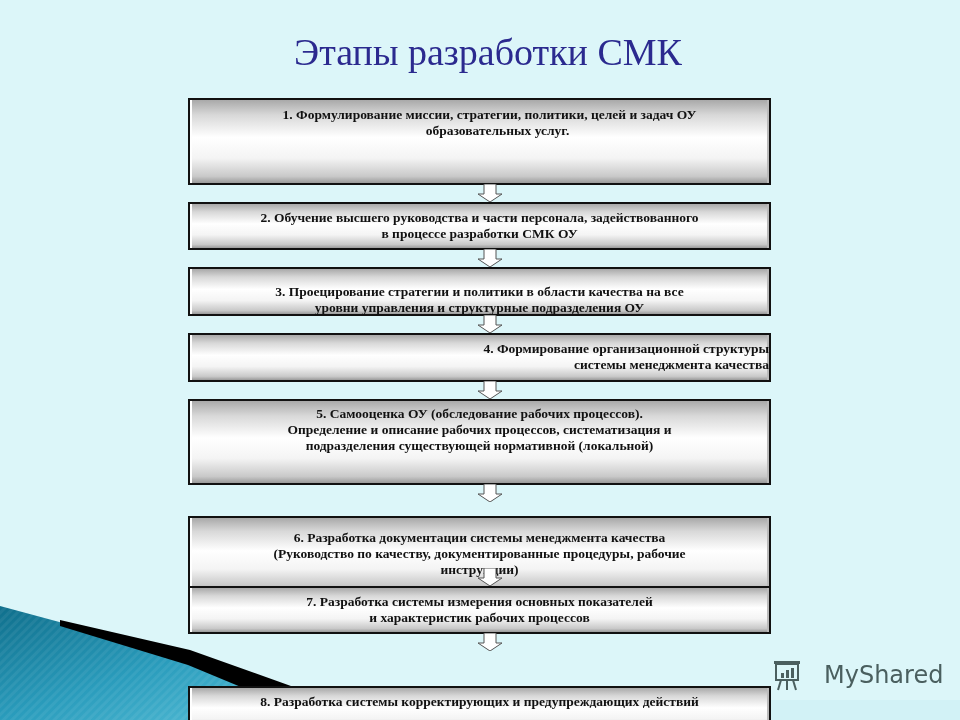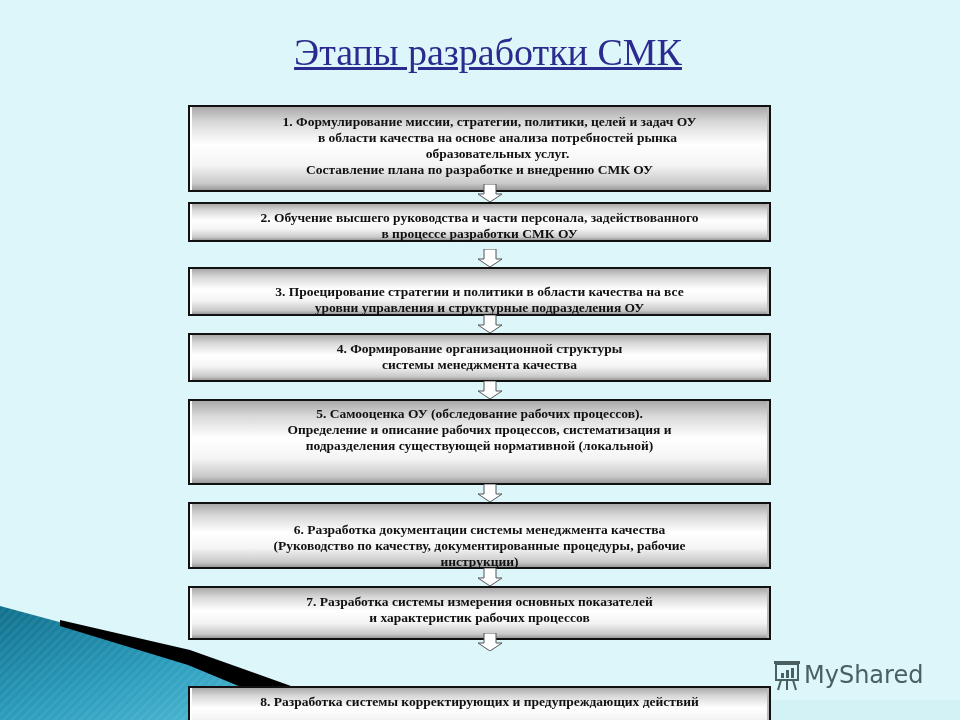--- a/index.html
+++ b/index.html
@@ -4,42 +4,42 @@
 <style>
   html, body { margin: 0; padding: 0; }
   body {
     width: 960px; height: 720px; overflow: hidden; position: relative;
     background: #dcf6f9;
     font-family: "Liberation Serif", serif;
   }
   .title {
     position: absolute; left: 0; top: 30px; width: 960px;
     text-align: center; font-size: 38px; color: #2b2a8f;
-    font-family: "Liberation Serif", serif; padding-left: 16px; box-sizing: border-box; text-decoration: underline;
+    font-family: "Liberation Serif", serif; padding-left: 16px; box-sizing: border-box;
   }
   .deco {
     position: absolute; left: 0; top: 0; width: 960px; height: 720px; pointer-events: none;
   }
   .step {
     position: absolute; left: 188px; width: 583px;
     box-sizing: border-box;
     border: 2px solid #111;
     background: linear-gradient(to bottom, #a9a9a9 0%, #d8d8d8 18%, #ffffff 45%, #f4f4f4 70%, #c9c9c9 92%, #9a9a9a 100%);
     box-shadow: inset 2px 0 0 #fff, inset -2px 0 0 #bbb;
     text-align: center;
     font-weight: bold; font-size: 13.5px; line-height: 16px; color: #111;
     padding-top: 4px;
   }
   .step .line { display: block; white-space: nowrap; }
   .arrow {
     position: absolute; left: 476px; width: 28px; height: 18px;
   }
   .logo {
     position: absolute; left: 772px; top: 655px; height: 40px;
-    display: flex; align-items: center; gap: 2px;
+    display: flex; align-items: center; gap: 22px;
   }
   .logo-text {
     font-family: "DejaVu Sans", sans-serif; font-size: 24px; color: #4a5f5f;
   }
 </style>
 </head>
 <body>
 
 <svg class="deco" viewBox="0 0 960 720" width="960" height="720">
   <defs>
@@ -53,55 +53,53 @@
     </pattern>
   </defs>
   <polygon points="0,606 200,660 330,720 0,720" fill="url(#teal)"></polygon>
   <polygon points="0,606 200,660 330,720 0,720" fill="url(#stripes)"></polygon>
   <polygon points="60,620 190,650 330,700 360,720 320,720 188,665 60,626" fill="#000"></polygon>
   <polygon points="300,700 960,700 960,720 330,720" fill="#c8eef3" opacity="0.5"></polygon>
 </svg>
 
 <div class="title">Этапы разработки СМК</div>
 
-<div class="step" style="top:98px;height:87px;padding-top:7px;margin-top:7px;">
+<div class="step" style="top:98px;height:87px;padding-top:7px;">
   <span class="line" style="padding-left:20px;">1.  Формулирование миссии,  стратегии, политики, целей и задач ОУ</span>
-  <span class="line" style="padding-left:36px;">в области качества на основе анализа потребностей рынка</span>
   <span class="line" style="padding-left:36px;text-align:center;">образовательных услуг.</span>
-  <span class="line">Составление плана по разработке и внедрению СМК ОУ</span>
 </div>
 
-<div class="step" style="top:202px;height:40px;padding-top:6px;">
+<div class="step" style="top:202px;height:48px;padding-top:6px;">
   <span class="line">2. Обучение высшего руководства и части персонала, задействованного</span>
   <span class="line">в процессе разработки СМК ОУ</span>
 </div>
 
 <div class="step" style="top:267px;height:49px;padding-top:15px;">
   <span class="line">3. Проецирование стратегии и политики в области качества на все</span>
   <span class="line">уровни управления и структурные подразделения ОУ</span>
 </div>
 
-<div class="step" style="top:333px;height:49px;padding-top:6px;">
+<div class="step" style="top:333px;height:49px;padding-top:6px;text-align:right;">
   <span class="line">4. Формирование организационной структуры</span>
   <span class="line">системы  менеджмента качества</span>
 </div>
 
 <div class="step" style="top:399px;height:86px;padding-top:5px;">
   <span class="line">5. Самооценка ОУ  (обследование рабочих процессов).</span>
   <span class="line">Определение и описание рабочих процессов, систематизация и</span>
   <span class="line">подразделения существующей нормативной (локальной)</span>
 </div>
 
-<div class="step" style="top:502px;height:67px;padding-top:18px;">
+<div class="step" style="top:516px;height:77px;padding-top:12px;">
   <span class="line">6. Разработка документации системы менеджмента качества</span>
   <span class="line">(Руководство по качеству, документированные процедуры, рабочие</span>
   <span class="line">инструкции)</span>
 </div>
 
-<div class="step" style="top:586px;height:54px;padding-top:6px;">
+<div class="step" style="top:586px;height:48px;padding-top:6px;">
   <span class="line">7. Разработка системы измерения основных показателей</span>
   <span class="line">и характеристик рабочих процессов</span>
 </div>
 
 <div class="step" style="top:686px;height:48px;padding-top:6px;">
   <span class="line">8. Разработка системы корректирующих и предупреждающих действий</span>
 </div>
 
 <svg class="arrow" style="top:184px;" viewBox="0 0 28 18">
     <polygon points="8,0 20,0 20,10 26,10 14,18 2,10 8,10" fill="#fff" stroke="#555" stroke-width="1"></polygon>

